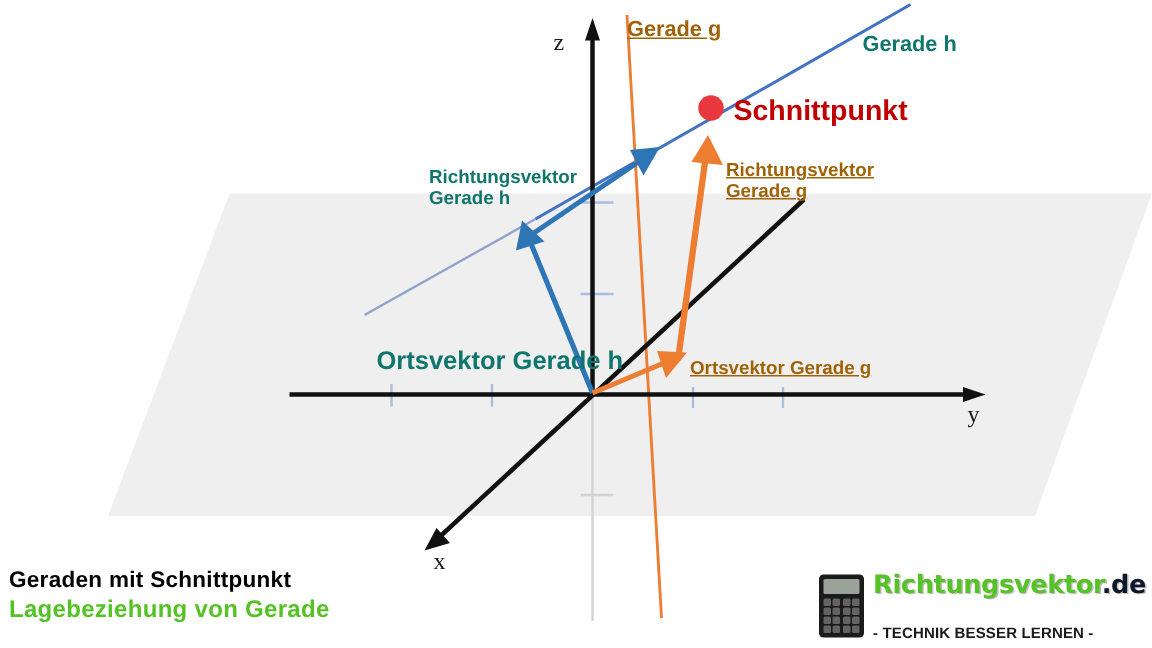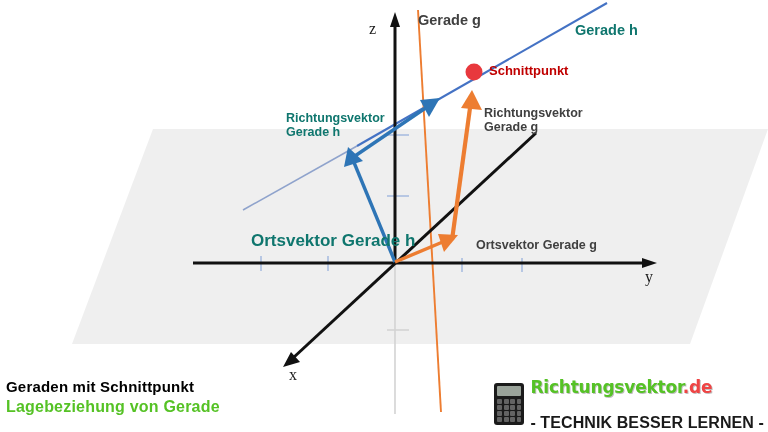--- a/index.html
+++ b/index.html
@@ -8,39 +8,39 @@
     background:#ffffff;
     font-family:"Liberation Sans", sans-serif;
     overflow:hidden;
     position:relative;
   }
   #stage{position:absolute;left:0;top:0;width:768px;height:432px;}
   svg.diagram{position:absolute;left:0;top:0;width:768px;height:432px;}
 
   .lbl{position:absolute;font-weight:bold;line-height:1.15;white-space:pre;}
   .lbl.blue{color:#0f766e;}
-  .lbl.orange{color:#404040;}
+  .lbl.orange{color:#a16207;text-decoration:underline;}
   .lbl.red{color:#C00000;}
 
   .axis-letter{position:absolute;color:#1a1a1a;font-size:16px;font-weight:normal;font-family:"Liberation Serif", serif;}
 
   
   .footer{position:absolute;left:0;bottom:0;width:768px;height:54px;}
   .foot-title{position:absolute;left:6px;top:0px;font-size:15px;font-weight:bold;color:#000000;letter-spacing:.2px;}
   .foot-sub{position:absolute;left:6px;top:20px;font-size:16px;font-weight:bold;color:#55C225;letter-spacing:.2px;}
 
   .logo{position:absolute;right:4px;bottom:6px;height:44px;display:flex;align-items:center;gap:6px;}
   .calc{width:30px;height:42px;background:#1b1b1b;border-radius:3px;position:relative;flex:none;}
   .calc .screen{position:absolute;left:3px;top:3px;width:24px;height:10px;background:#9aa39a;border-radius:1px;}
   .calc .keys{position:absolute;left:3px;top:16px;width:24px;height:23px;display:grid;grid-template-columns:repeat(4,1fr);grid-template-rows:repeat(4,1fr);gap:1.5px;}
   .calc .keys i{background:#636363;border-radius:1px;display:block;}
   .logo-txt{display:flex;flex-direction:column;justify-content:center;}
   .logo-main{font-size:17px;font-weight:bold;color:#55C225;letter-spacing:-.2px;font-family:"DejaVu Sans", sans-serif;text-shadow:1px 1px 0 rgba(0,0,0,.25);}
-  .logo-main .dot-de{color:#ef4444;}
-  .logo-sub{font-size:16px;font-weight:bold;color:#1a1a1a;letter-spacing:.1px;margin-top:17px;}
+  .logo-main .dot-de{color:#0f172a;}
+  .logo-sub{font-size:10px;font-weight:bold;color:#1a1a1a;letter-spacing:.1px;margin-top:17px;}
 </style>
 </head>
 <body>
 
 <div id="stage">
 
   <svg class="diagram" viewBox="0 0 768 432">
 
     <polygon points="153,129 768,129 690,344 72,344" fill="#EFEFEF" stroke="none"></polygon>
 
@@ -88,31 +88,31 @@
   </svg>
 
   <div class="axis-letter" style="left:369px;top:20px;">z</div>
   <div class="axis-letter" style="left:645px;top:268px;">y</div>
   <div class="axis-letter" style="left:289px;top:366px;">x</div>
 
   <div class="lbl orange" style="left:418px;top:12px;font-size:14.5px;">Gerade g</div>
 
   <div class="lbl blue" style="left:575px;top:22px;font-size:14.5px;">Gerade h</div>
 
-  <div class="lbl red" style="left:489px;top:64px;font-size:13px;">Schnittpunkt</div>
+  <div class="lbl red" style="left:489px;top:64px;font-size:19px;">Schnittpunkt</div>
 
   <div class="lbl blue" style="left:286px;top:111px;font-size:12.5px;">Richtungsvektor
 Gerade h</div>
 
   <div class="lbl orange" style="left:484px;top:106px;font-size:12.5px;">Richtungsvektor
 Gerade g</div>
 
   <div class="lbl blue" style="left:251px;top:231px;font-size:17px;">Ortsvektor Gerade h</div>
 
-  <div class="lbl orange" style="left:460px;top:238px;font-size:12.5px;margin-left:16px;">Ortsvektor Gerade g</div>
+  <div class="lbl orange" style="left:460px;top:238px;font-size:12.5px;">Ortsvektor Gerade g</div>
 
   <div class="footer">
     <div class="foot-title">Geraden mit Schnittpunkt</div>
     <div class="foot-sub">Lagebeziehung von Gerade</div>
 
     <div class="logo">
       <div class="calc">
         <div class="screen"></div>
         <div class="keys">
           <i></i>

